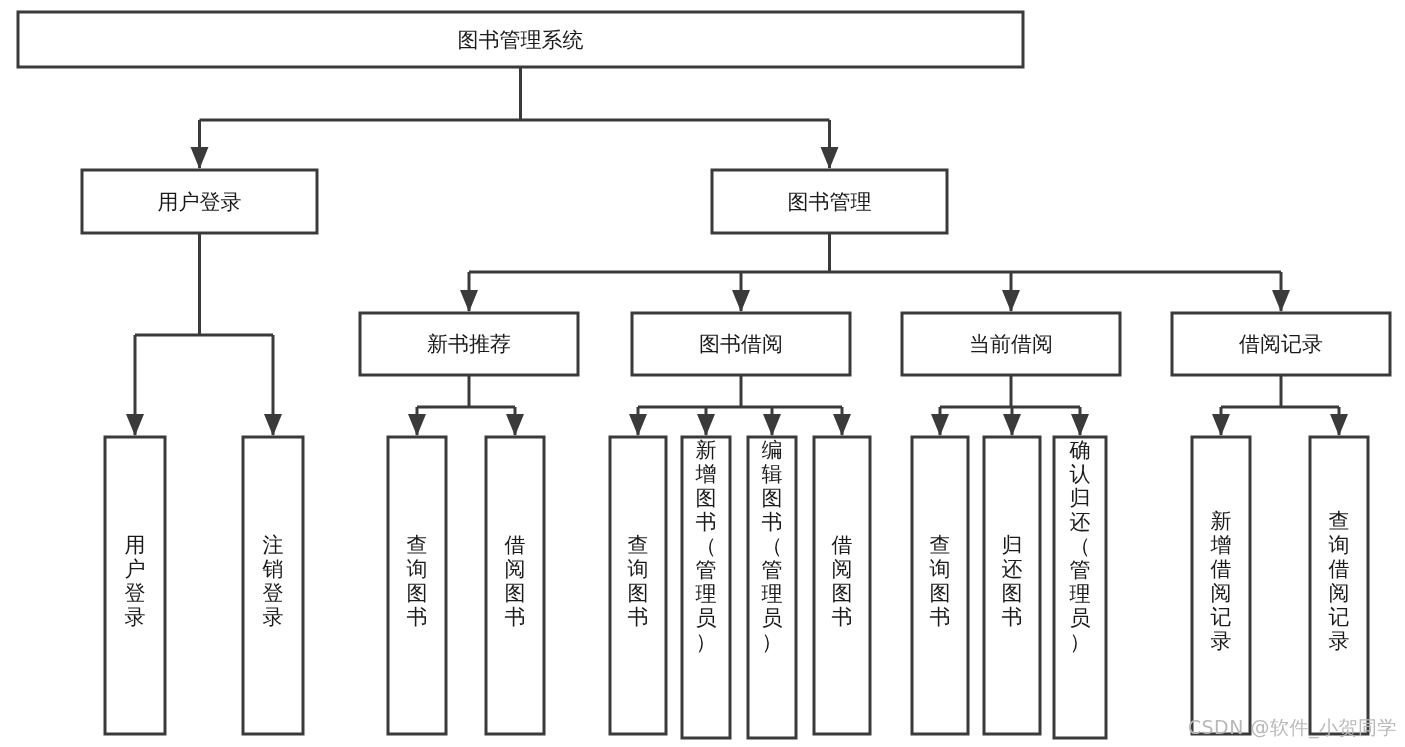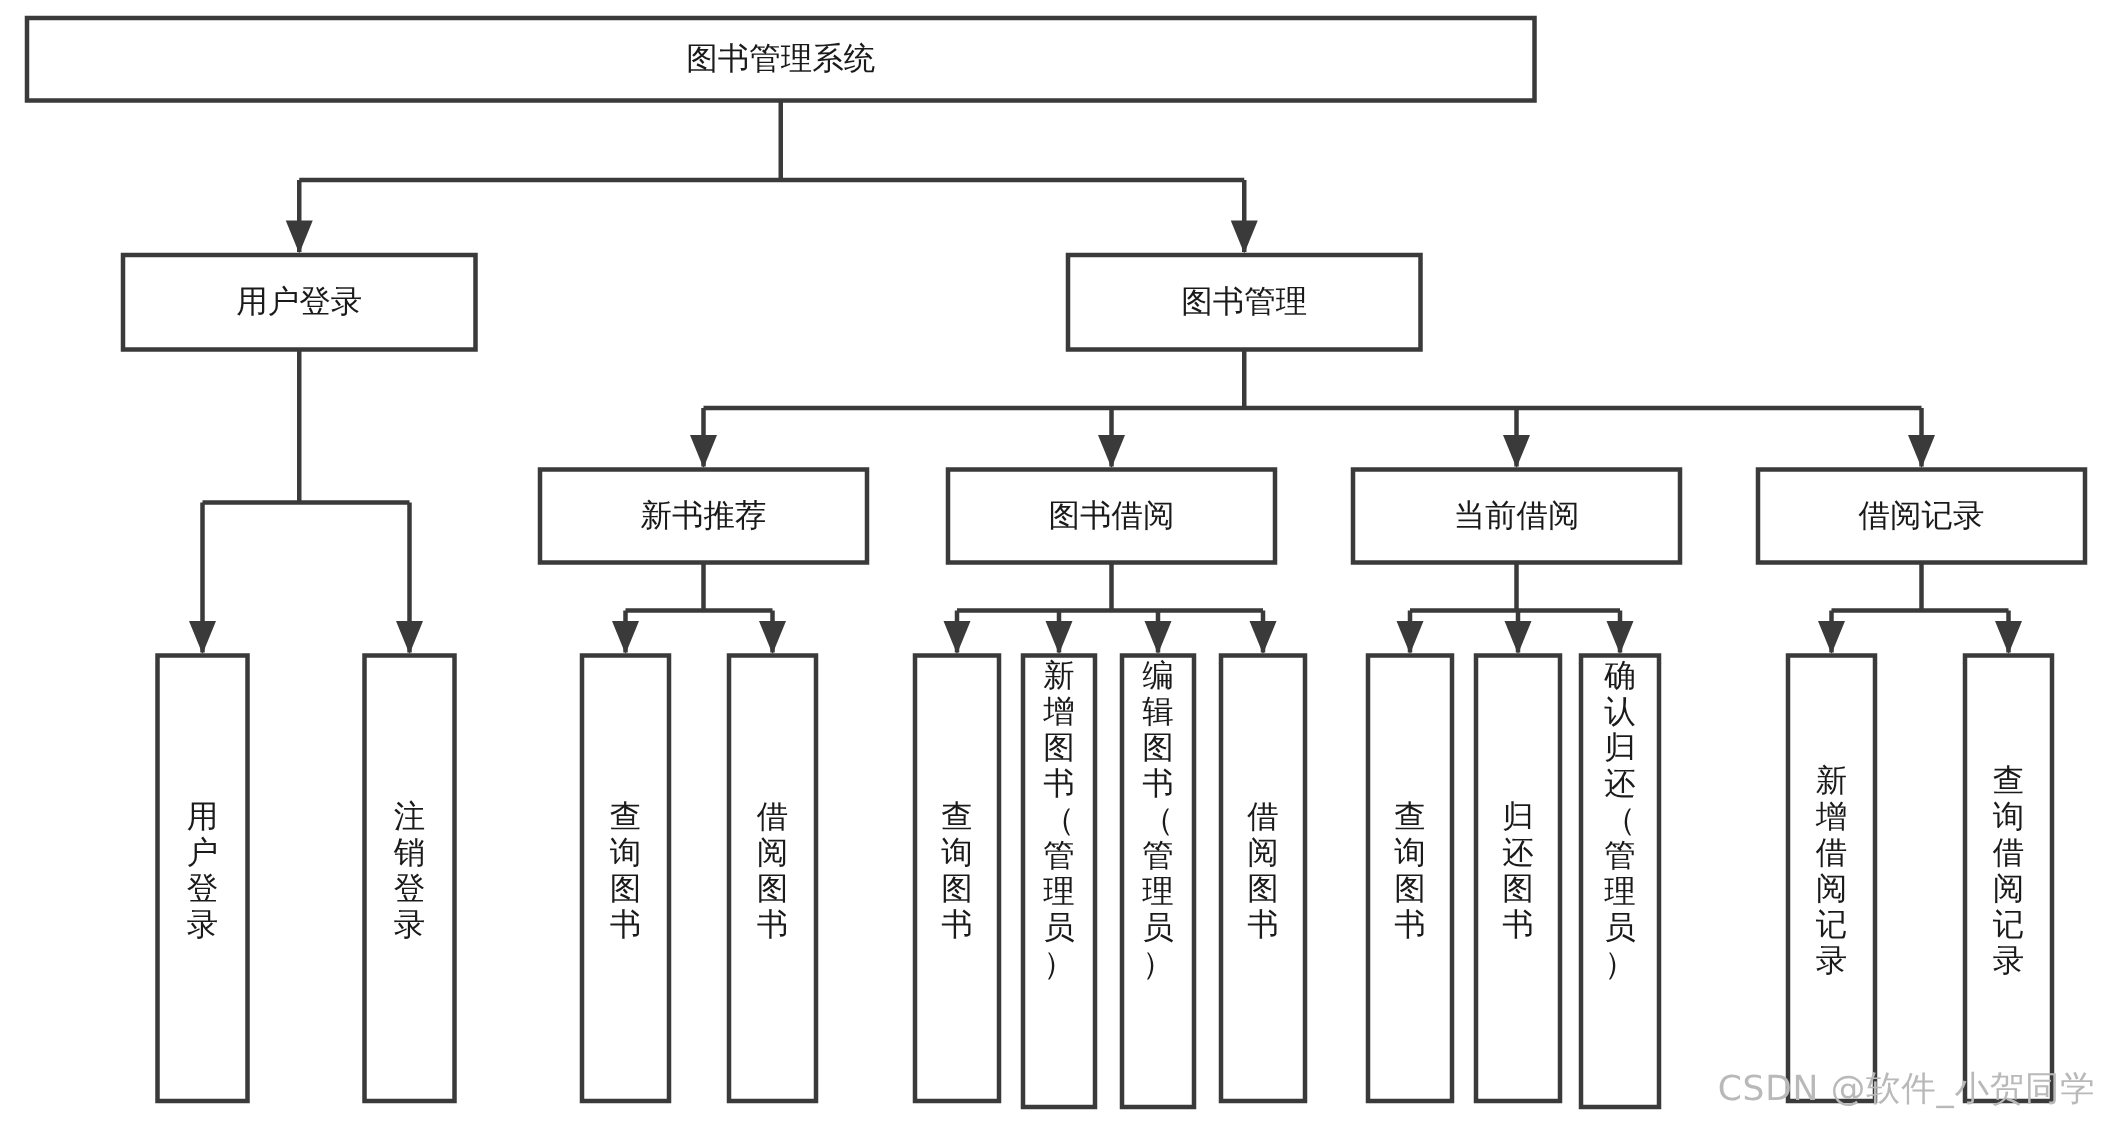--- a/index.html
+++ b/index.html
@@ -6,21 +6,21 @@
   body{width:1405px;height:747px;position:relative;overflow:hidden;
        font-family:"DejaVu Sans","Liberation Sans",sans-serif;}
   #diagram{position:absolute;left:0;top:0;width:1405px;height:747px;}
   .node-box{fill:#ffffff;stroke:#3a3a3a;stroke-width:3;}
   .connector{stroke:#3a3a3a;stroke-width:3;fill:none;}
   .arrow-head{fill:#3a3a3a;stroke:none;}
   .node-label{fill:#1a1a1a;font-size:21px;font-family:"DejaVu Sans","Liberation Sans",sans-serif;
               text-anchor:middle;dominant-baseline:middle;}
   .node-label-vertical{fill:#1a1a1a;font-size:21px;
               font-family:"DejaVu Sans","Liberation Sans",sans-serif;text-anchor:middle;}
-  .watermark{position:absolute;right:8px;bottom:6px;font-size:23px;color:#b9b9b9;
+  .watermark{position:absolute;right:8px;bottom:6px;font-size:19px;color:#b9b9b9;
              font-family:"DejaVu Sans","Liberation Sans",sans-serif;white-space:nowrap;
              letter-spacing:0.5px;}
 </style>
 </head>
 <body>
 
 <svg id="diagram" viewBox="0 0 1405 747">
   <g id="edge-layer">
       <line x1="520.5" y1="67" x2="520.5" y2="120" class="connector"></line>
       <line x1="199.5" y1="120" x2="829.5" y2="120" class="connector"></line>

